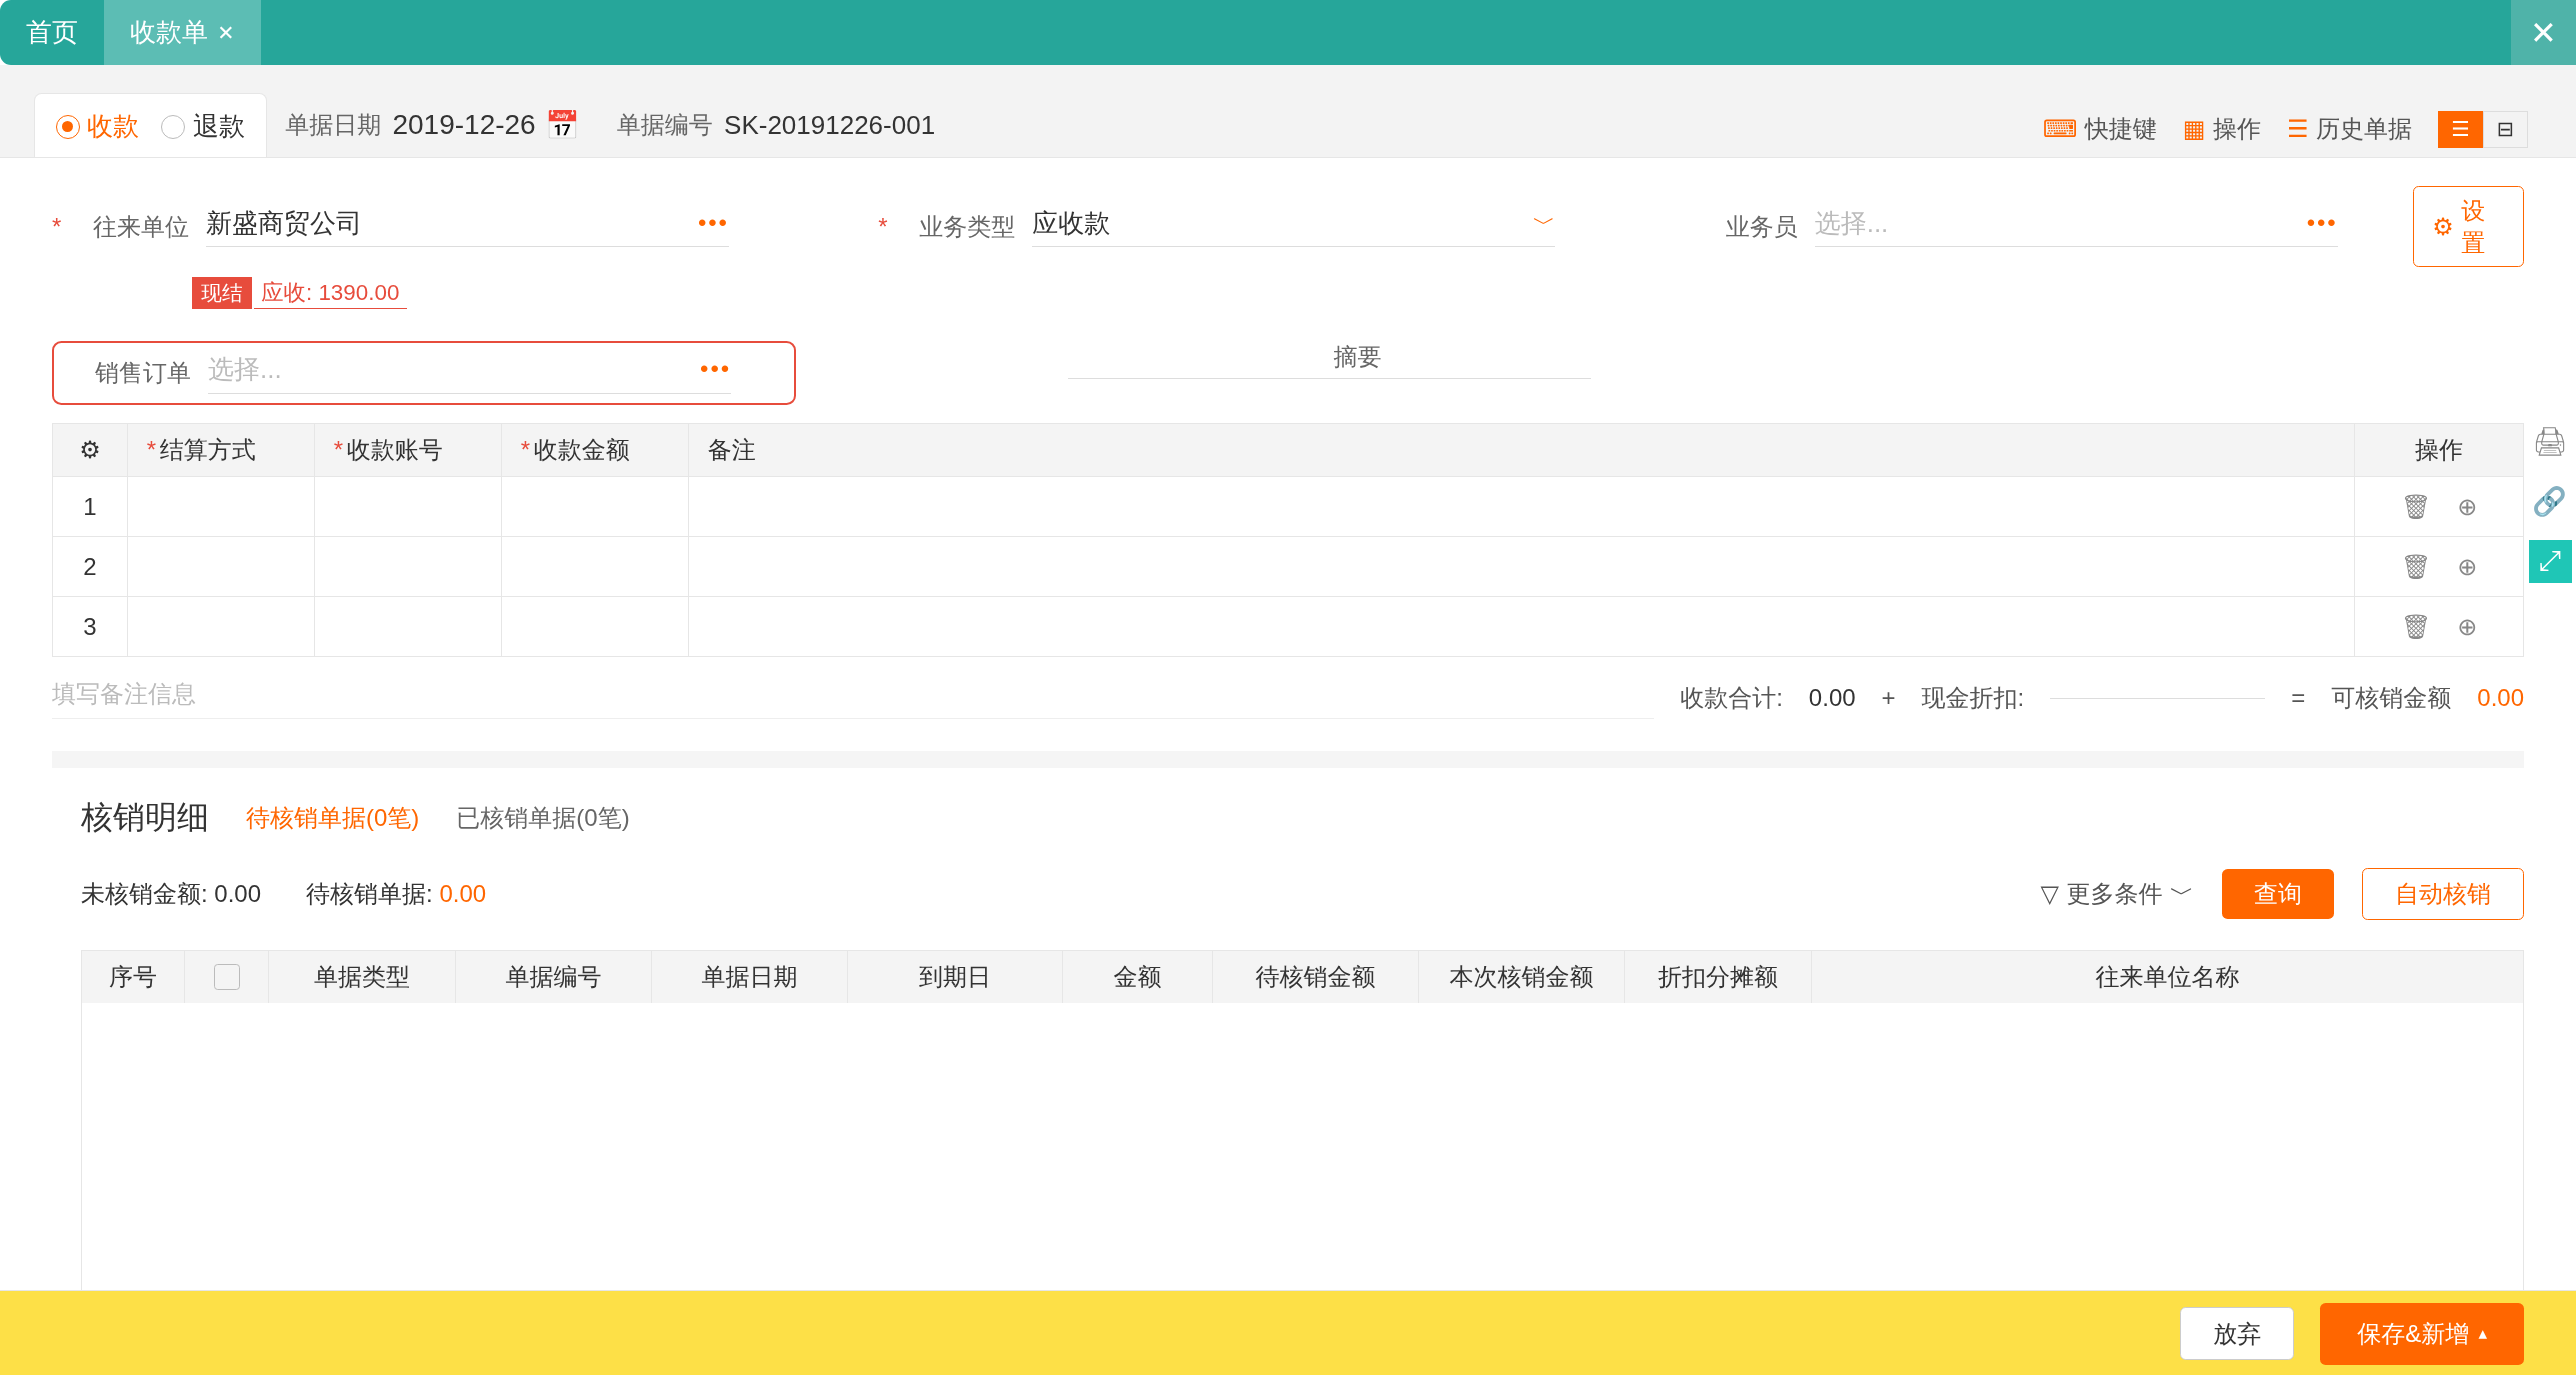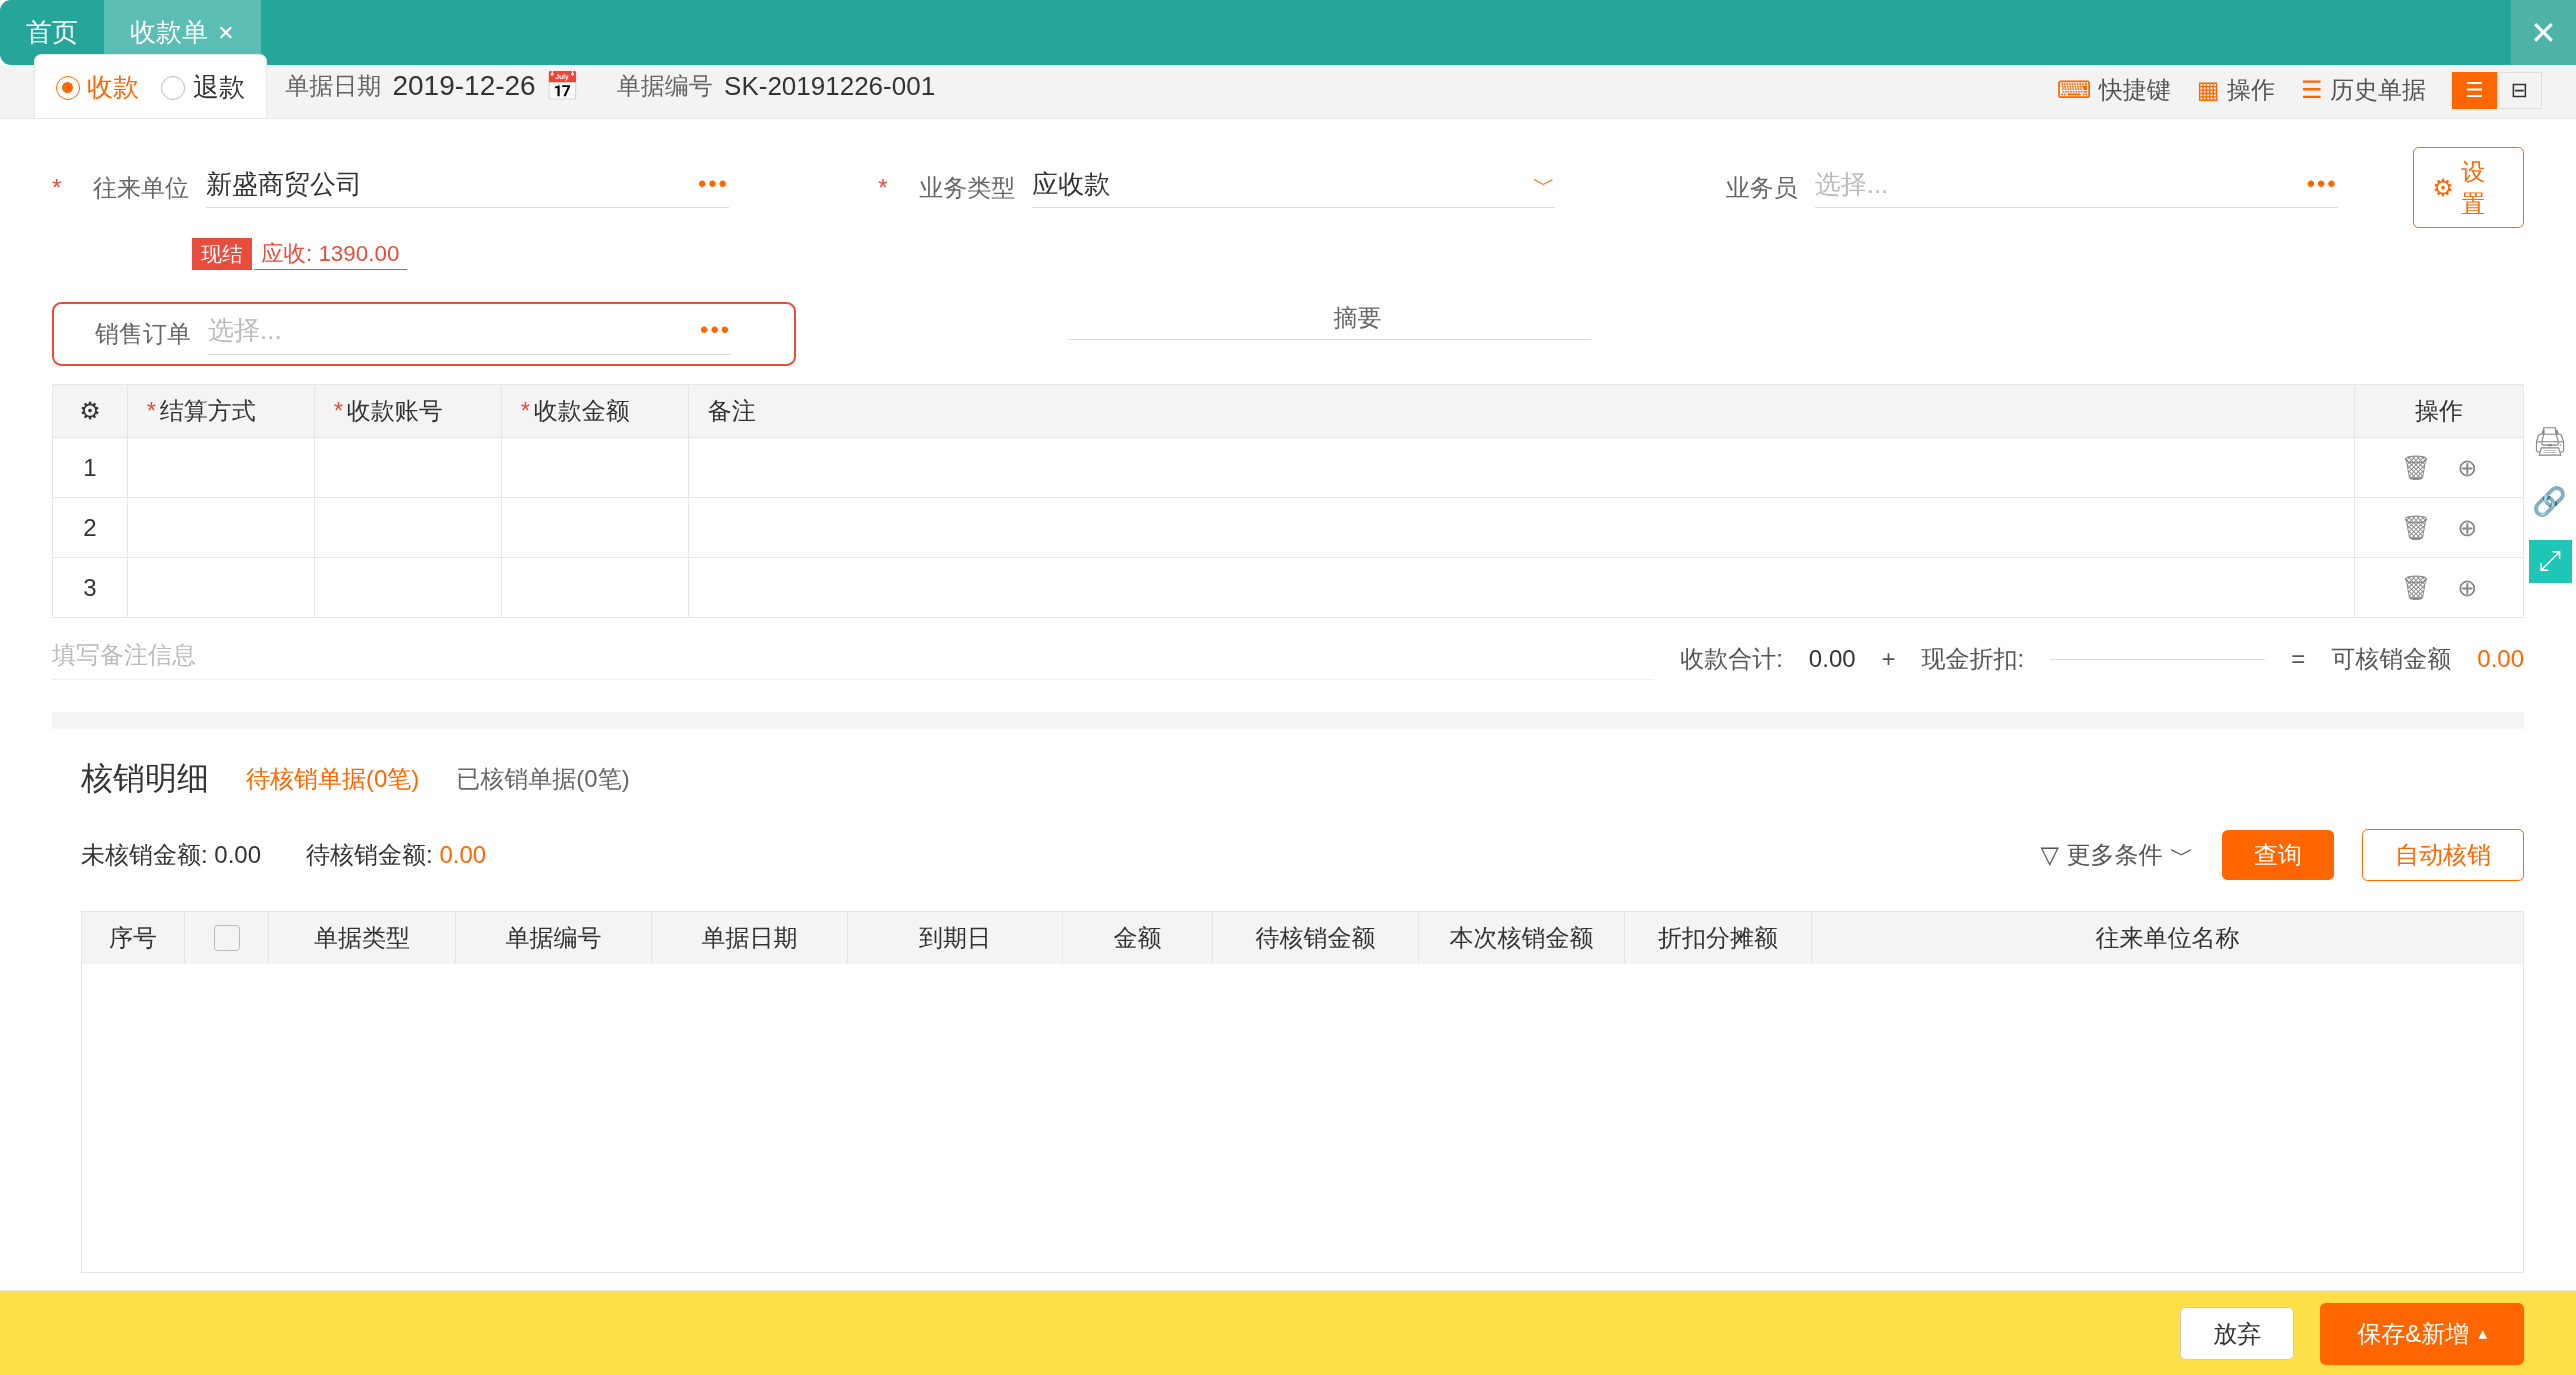--- a/index.html
+++ b/index.html
@@ -6,21 +6,21 @@
   body { background:#f5f5f5; font-size:24px; color:#333; overflow-x:hidden; }
   .root { width:2576px; height:1376px; background:#fff; position:relative; }
   
   .topbar { height:65px; background:#26a69a; display:flex; align-items:stretch;border-radius:11px; }
   .topbar .tab { display:flex; align-items:center; padding:0 26px; color:#fff; font-size:26px; cursor:pointer; }
   .topbar .tab.active { background:#5cbdb4; }
   .topbar .tab .close { margin-left:9.3px; font-size:20.6px; }
   .topbar .spacer { flex:1; }
   .topbar .closebtn { width:65px; display:flex; align-items:center; justify-content:center; background:#4fb3a9; color:#fff; font-size:32px; cursor:pointer; }
   
-  .subhead { height:54px; background:#f3f3f3; display:flex; align-items:flex-end; padding:0 34px 0 34px; border-bottom:0.9px solid #e6e6e6; }
+  .subhead { height:93px; background:#f3f3f3; display:flex; align-items:flex-end; padding:0 48px 0 34px; border-bottom:0.9px solid #e6e6e6; }
   .subhead-left { display:flex; align-items:center; flex:1; }
   .radio-tabs { background:#fff; border:0.9px solid #e6e6e6; border-bottom:none; border-radius:7.5px 7.5px 0 0; padding:15px 20.6px 13px 20.6px; display:flex; gap:22.4px; margin-right:18.7px; }
   .radio { display:flex; align-items:center; gap:7.5px; cursor:pointer; font-size:26px; }
   .radio .circ { width:24px; height:24px; border-radius:50%; border:1.9px solid #bbb; display:flex; align-items:center; justify-content:center; }
   .radio.sel .circ { border-color:#f60; }
   .radio.sel .circ::after { content:""; width:11.2px; height:11.2px; background:#f60; border-radius:50%; }
   .radio.sel { color:#f60; }
   .fldlbl { color:#666; font-size:24px; margin-right:11.2px; }
   .datebox { font-size:28px; color:#333; margin-right:9.3px; }
   .cal-icon { color:#f60; margin-right:37px; font-size:28px; }
@@ -280,21 +280,21 @@
   </div>
 
   <div class="verif">
     <div class="verif-head">
       <h2>核销明细</h2>
       <span class="vlink active">待核销单据(0笔)</span>
       <span class="vlink">已核销单据(0笔)</span>
     </div>
     <div class="verif-meta">
       <span><span>未核销金额:</span> <span>0.00</span></span>
-      <span><span>待核销金额:</span> <span style="color:#f60;">0.00</span></span>
+      <span><span>待核销单据:</span> <span style="color:#f60;">0.00</span></span>
       <div class="right">
         <div class="filterbtn">
             <span>▽</span>
             <span>更多条件</span>
             <span>﹀</span>
           </div>
         <div class="btn primary">查询</div>
         <div class="btn outline">自动核销</div>
       </div>
     </div>

